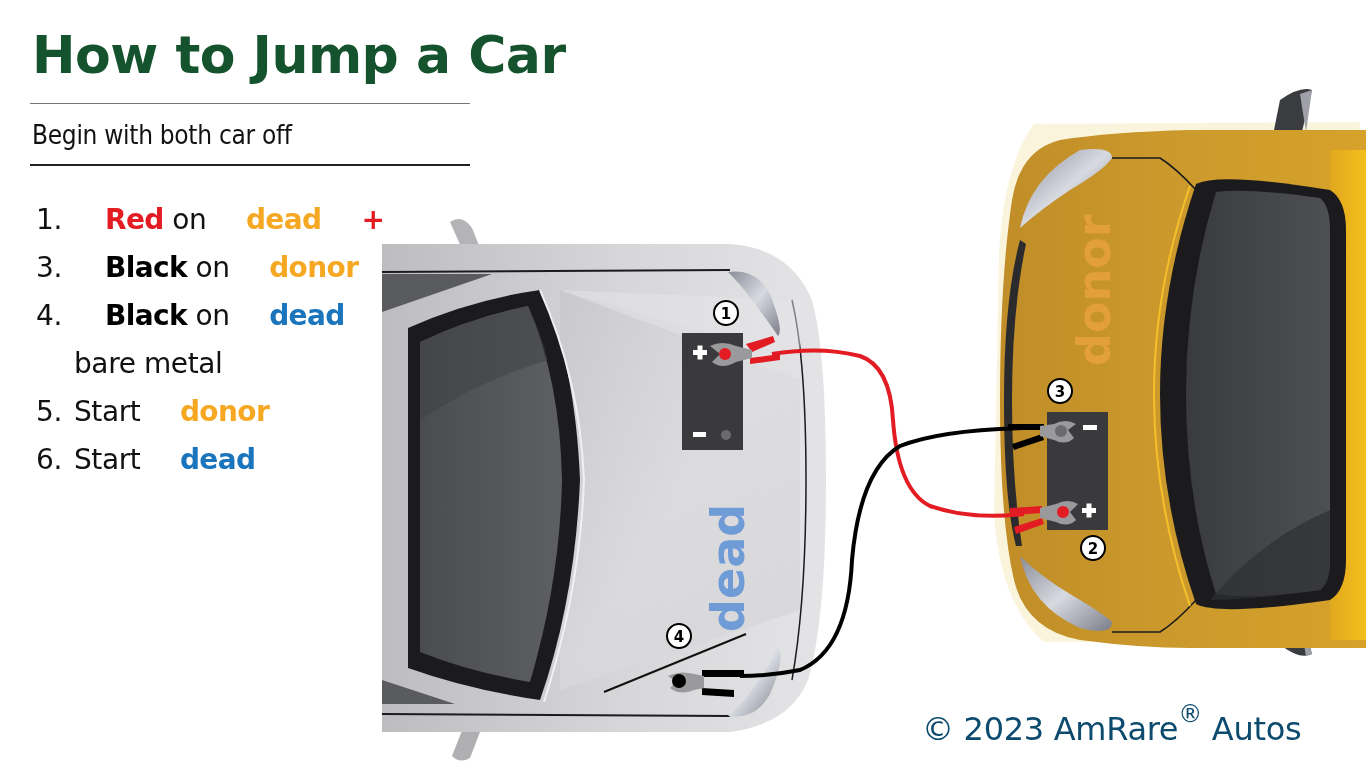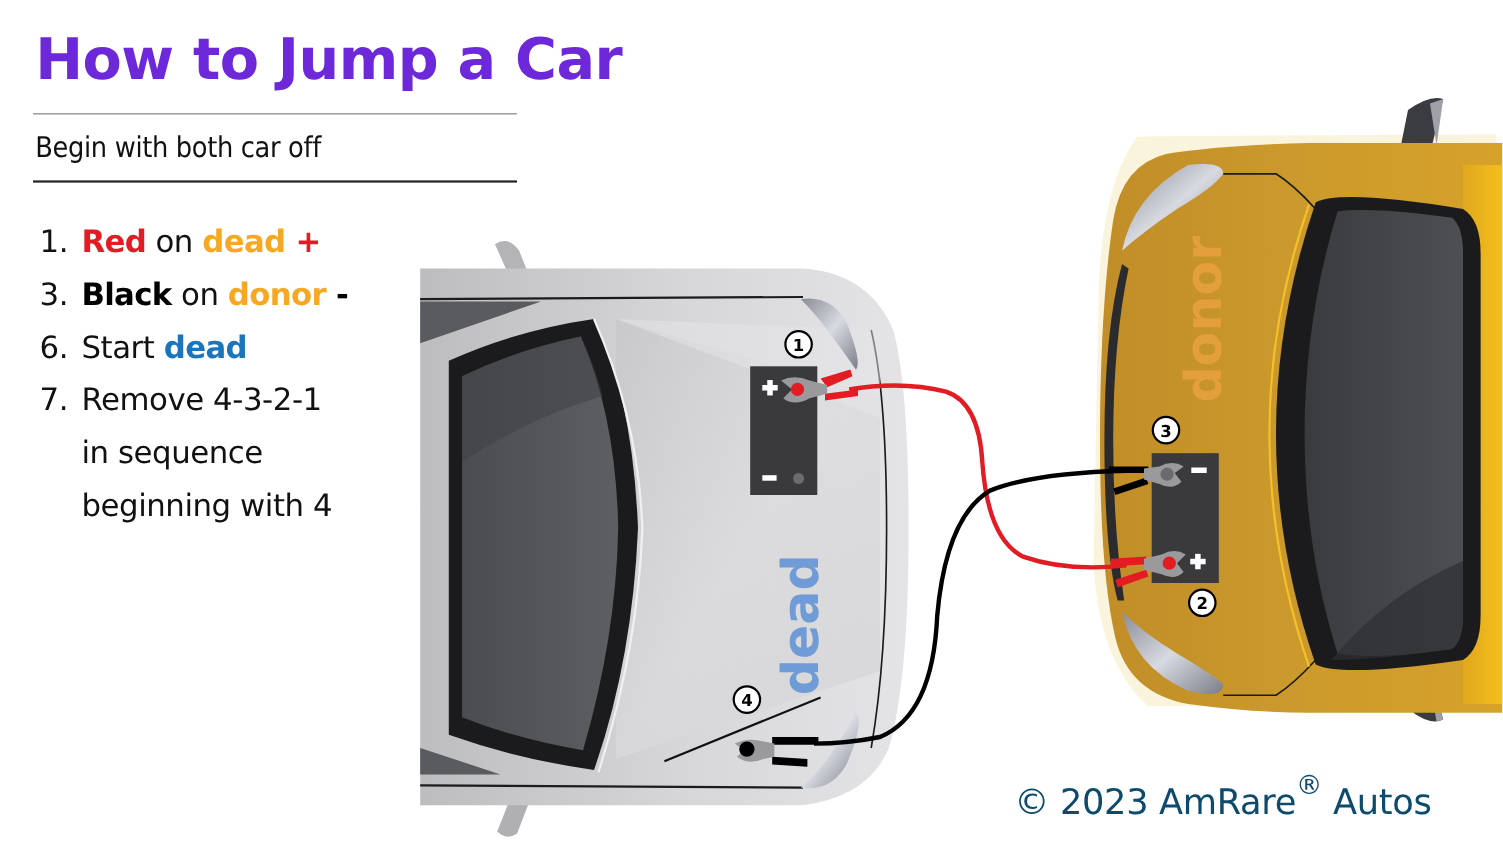--- a/index.html
+++ b/index.html
@@ -3,37 +3,37 @@
 <meta charset="utf-8">
 <style>
   html, body { margin: 0; padding: 0; }
   body {
     width: 1366px; height: 768px; overflow: hidden; background: #ffffff;
     position: relative; font-family: "Liberation Sans", "DejaVu Sans", sans-serif; color: #000;
   }
   .title {
     position: absolute; left: 32px; top: 20px; margin: 0;
     font-family: "DejaVu Sans", sans-serif; font-weight: bold; font-size: 52px; letter-spacing: -0.5px;
-    line-height: 70px; color: #6d28d9;
+    line-height: 70px; color: #14532d;
   }
   .rule-top { position: absolute; left: 30px; top: 103px; width: 440px; height: 1px; background: #777; }
   .subtitle {
     position: absolute; left: 32px; top: 112px; margin: 0; font-weight: normal;
     font-family: "DejaVu Sans", sans-serif; font-size: 26px; line-height: 46px; color: #111; letter-spacing: -0.3px;
     font-stretch: condensed;
   }
   .rule-bottom { position: absolute; left: 30px; top: 164px; width: 440px; height: 2px; background: #222; }
   .steps { position: absolute; left: 36px; top: 196px; margin: 0; padding: 0; list-style: none; }
   .step {
     font-family: "DejaVu Sans", sans-serif; font-size: 28px; line-height: 48px; color: #111;
     letter-spacing: -0.4px; white-space: nowrap;
   }
   .step .num { display: inline-block; width: 38px; }
   .step .cont { padding-left: 38px; display: block; }
-  .kw { font-weight: bold; font-family: "DejaVu Sans", sans-serif; letter-spacing: -0.6px; }
+  .kw { font-weight: bold; font-family: "DejaVu Sans", sans-serif; letter-spacing: -0.6px; margin-left: 31px; }
   .copyright {
     position: absolute; left: 922px; top: 696px; font-family: "DejaVu Sans", sans-serif;
     font-size: 32px; line-height: 48px; color: #0c4a6e; letter-spacing: -0.3px; white-space: nowrap;
   }
   .copyright sup { font-size: 24px; position: relative; top: -6px; }
   svg.scene { position: absolute; left: 0; top: 0; }
   .car-label { font-family: "DejaVu Sans", sans-serif; font-weight: bold; }
   .badge-text { font-family: "DejaVu Sans", sans-serif; font-weight: bold; font-size: 15px; }
 </style>
 </head>
@@ -45,26 +45,28 @@
 <div class="rule-bottom"></div>
 
 <ul class="steps">
   <li class="step">
     <span class="num">1.</span><span class="kw" style="color:#e31b23">Red</span><span> on </span><span class="kw" style="color:#f7a823">dead</span><span class="kw" style="color:#e31b23"> +</span>
   </li>
   <li class="step">
     <span class="num">3.</span><span class="kw" style="color:#000">Black</span><span> on </span><span class="kw" style="color:#f7a823">donor</span><span class="kw" style="color:#000"> -</span>
   </li>
   <li class="step">
+    <span class="num">4.</span><span class="kw" style="color:#000">Black</span><span> on </span><span class="kw" style="color:#1a75bc">dead</span>
+    <span class="cont">bare metal</span>
+  </li>
+  <li class="step">
+    <span class="num">5.</span><span>Start </span><span class="kw" style="color:#f7a823">donor</span>
+  </li>
+  <li class="step">
     <span class="num">6.</span><span>Start </span><span class="kw" style="color:#1a75bc">dead</span>
-  </li>
-  <li class="step">
-    <span class="num">7.</span><span>Remove 4-3-2-1</span>
-    <span class="cont">in sequence</span>
-    <span class="cont">beginning with 4</span>
   </li>
 </ul>
 
 <svg class="scene" width="1366" height="768" viewBox="0 0 1366 768">
   <defs>
     <linearGradient id="silverBody" x1="0" y1="0" x2="1" y2="0">
       <stop offset="0" stop-color="#bdbdc0"></stop>
       <stop offset="0.55" stop-color="#d7d7d9"></stop>
       <stop offset="1" stop-color="#e4e4e6"></stop>
     </linearGradient>

